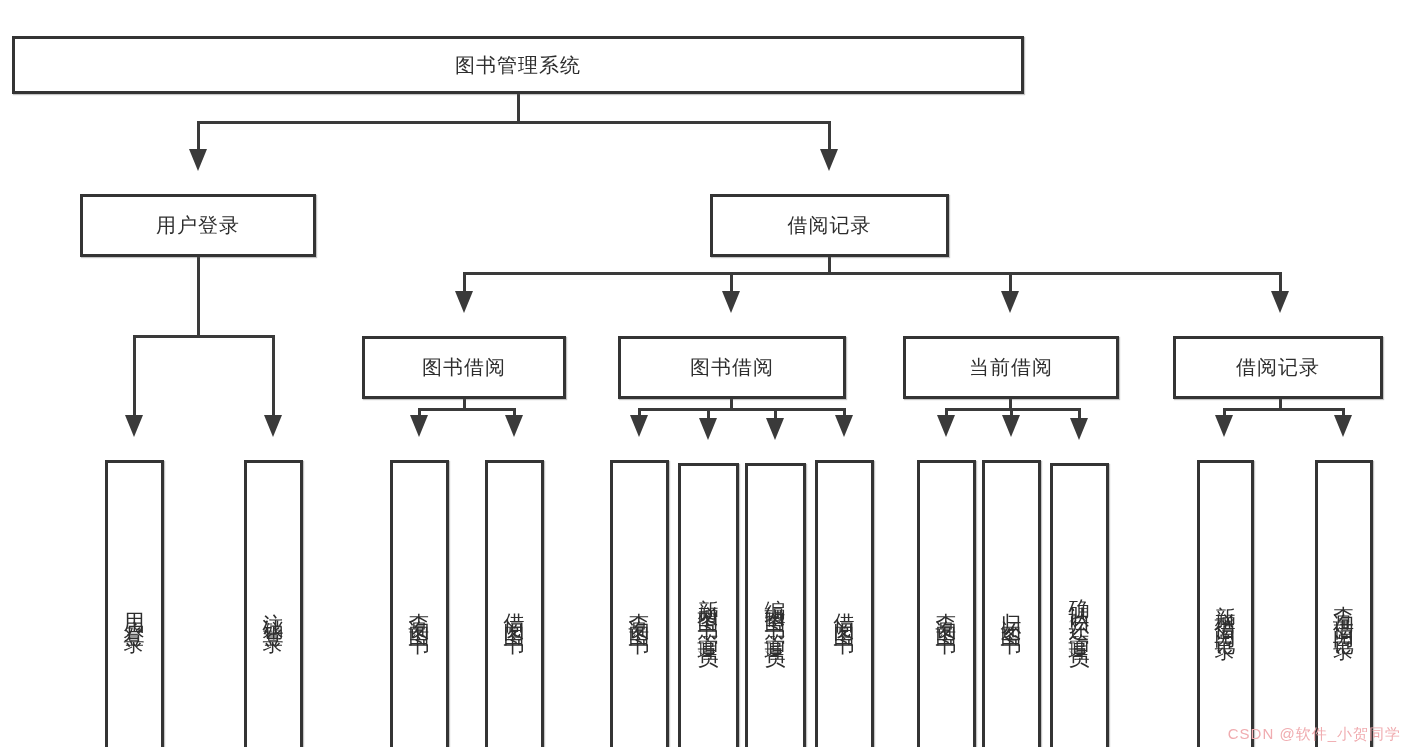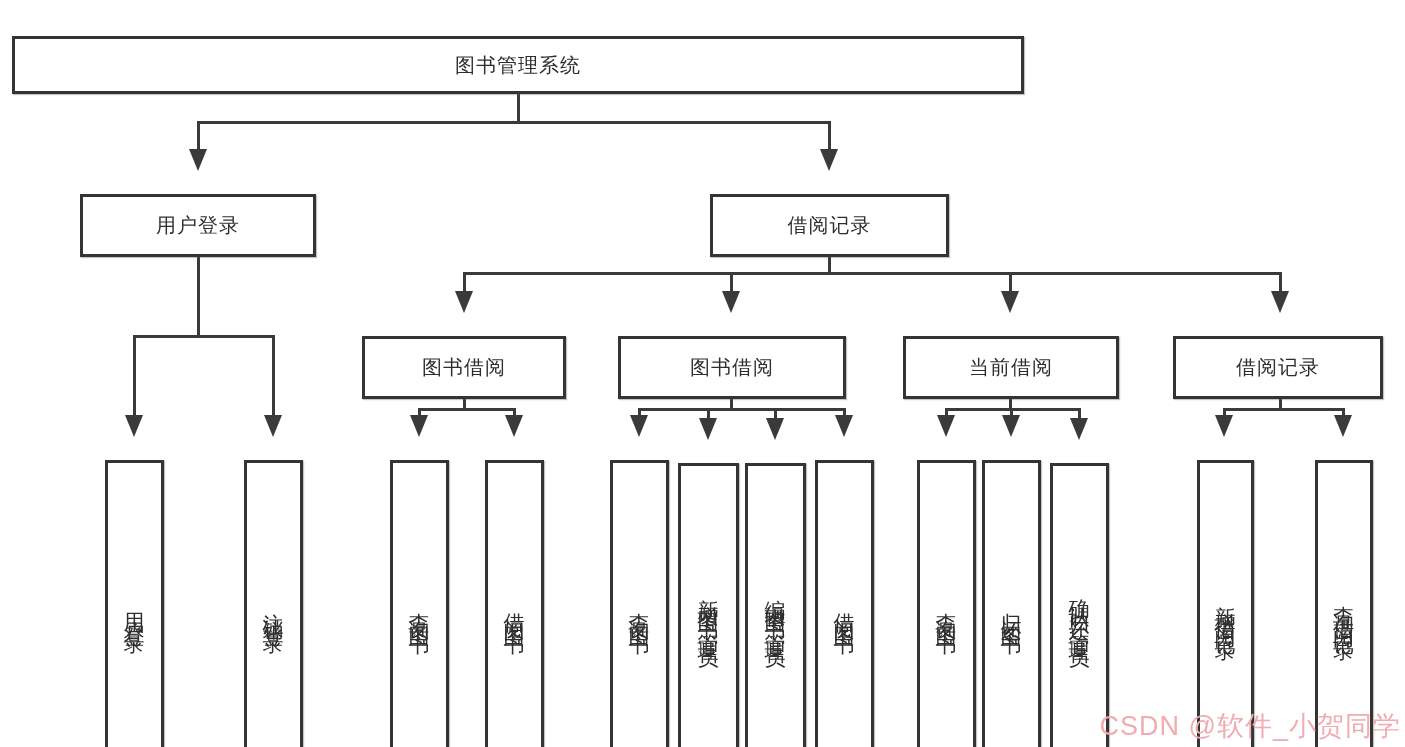--- a/index.html
+++ b/index.html
@@ -42,21 +42,21 @@
     position:absolute;
     width:0;height:0;
     border-left:9px solid transparent;
     border-right:9px solid transparent;
     border-top:22px solid #3a3a3a;
   }
   .watermark{
     position:absolute;
     right:4px;
     bottom:3px;
-    font-size:27px;
+    font-size:15px;
     color:#f0acb0;
     letter-spacing:1px;
     z-index:20;
     white-space:nowrap;
   }
 </style>
 </head>
 <body>
 
 <div id="canvas">

